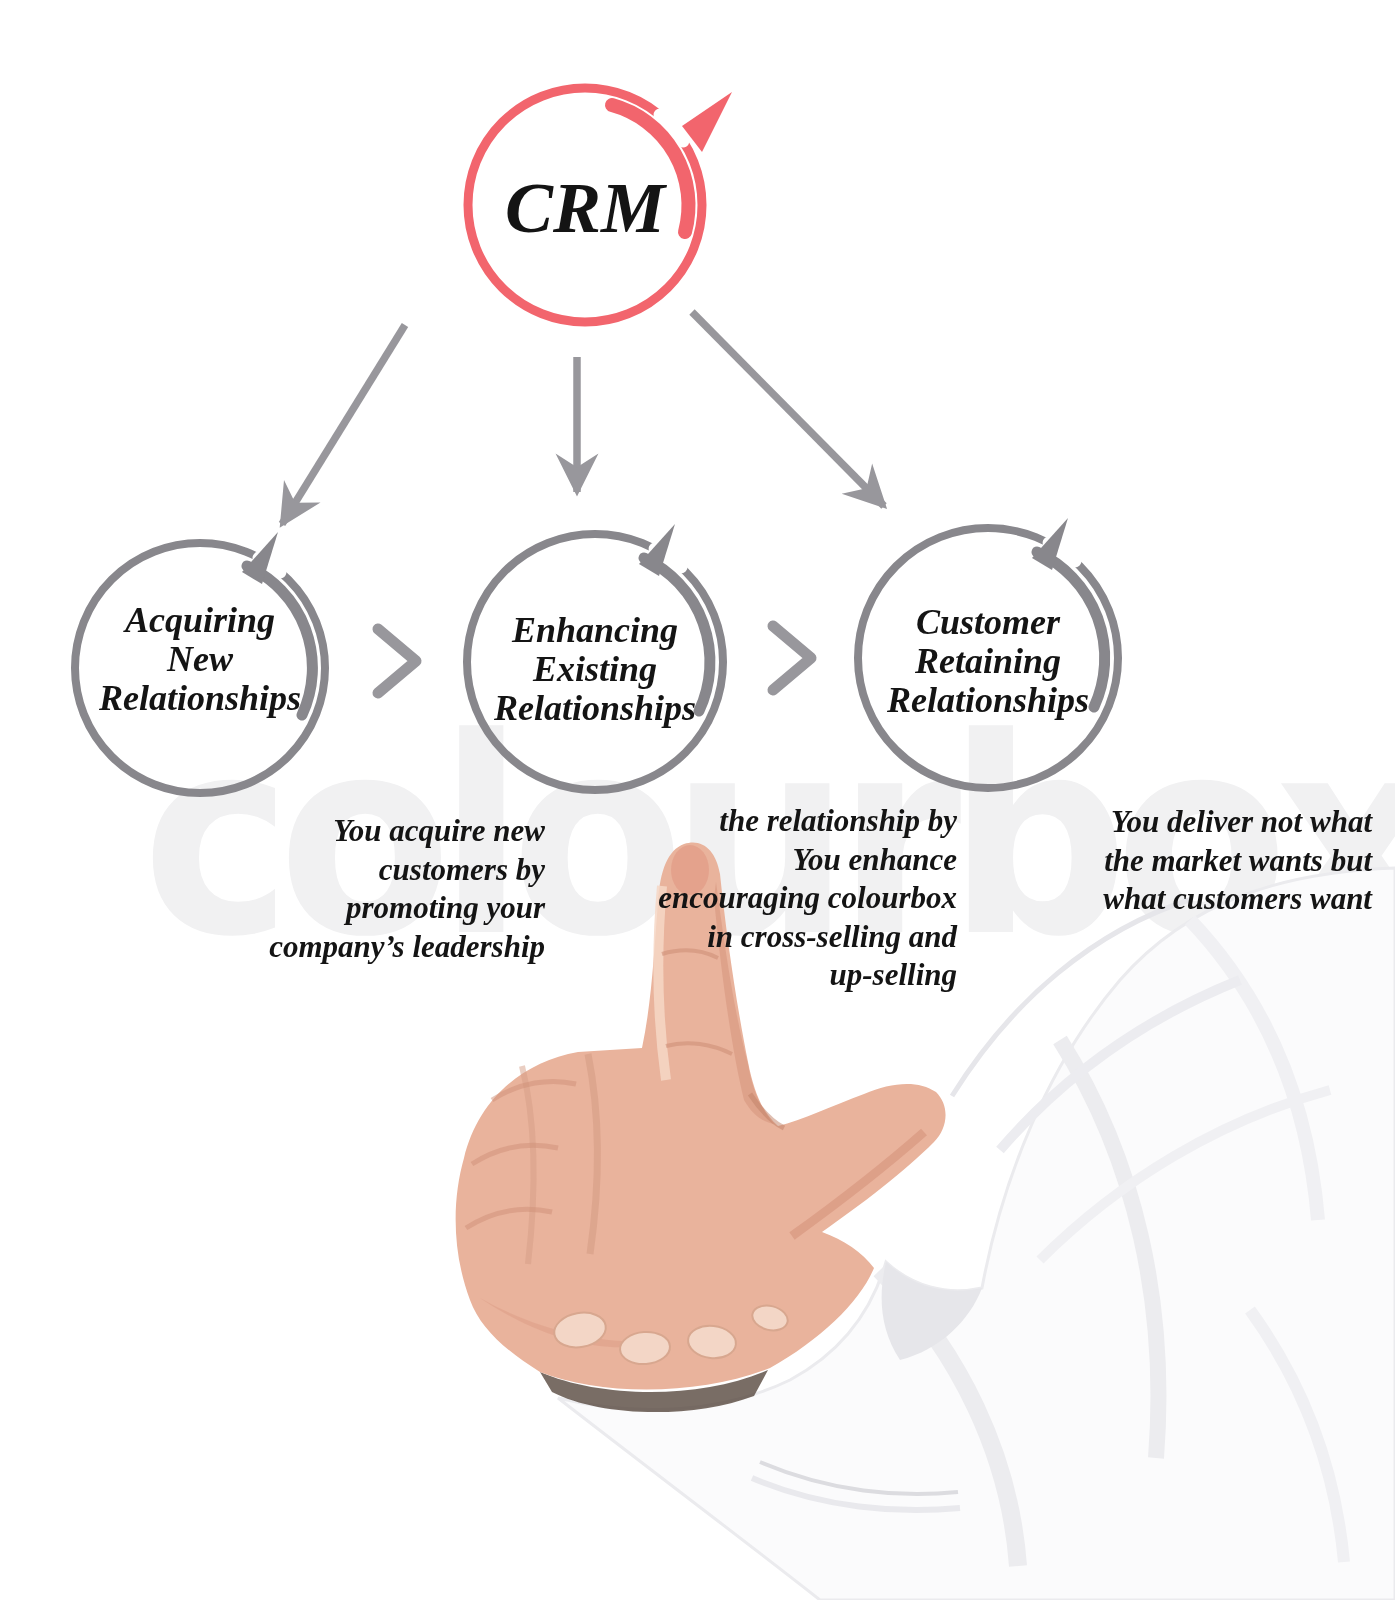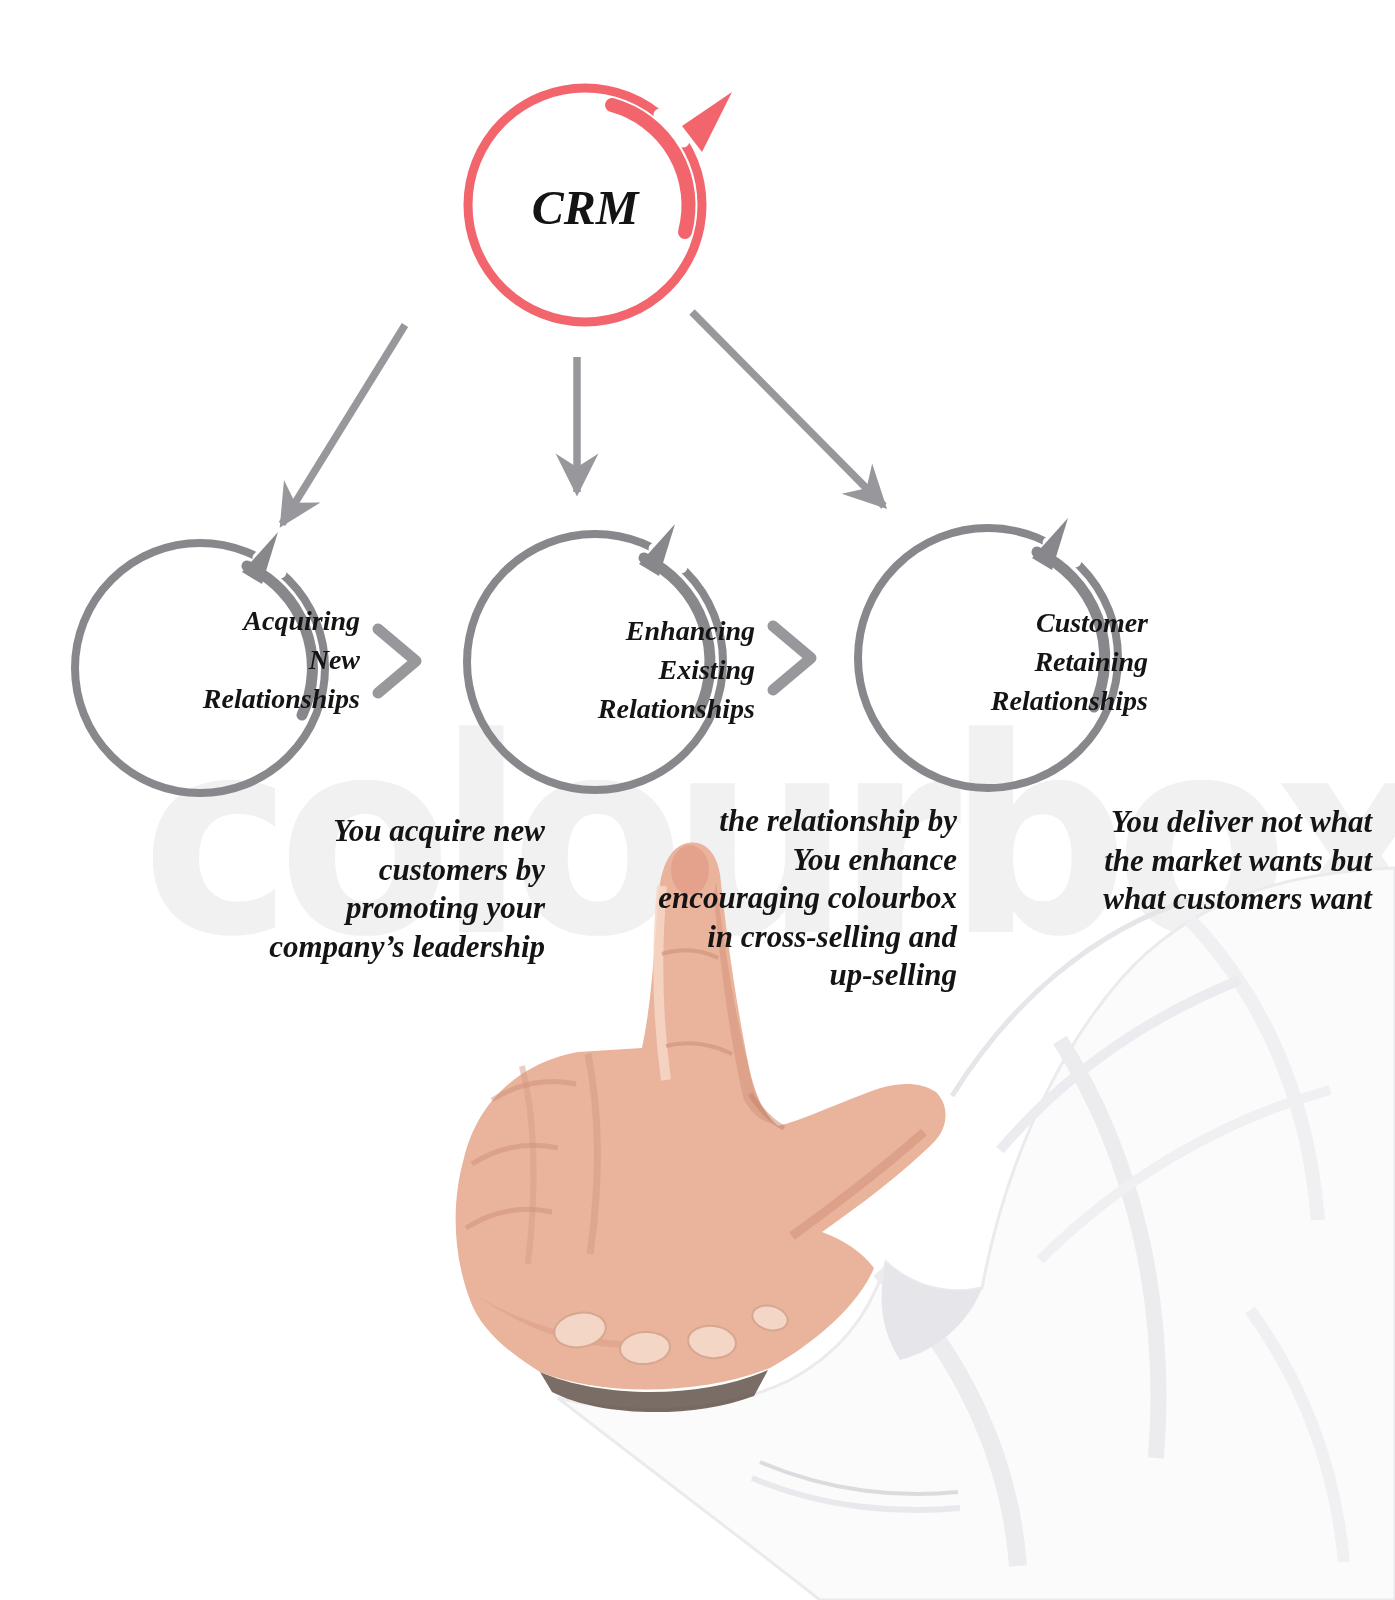--- a/index.html
+++ b/index.html
@@ -10,22 +10,22 @@
     --text-black:#141414; --watermark-gray:#f1f1f2; --skin:#e9b39c; --sleeve-white:#fbfbfc;
   }
   .abs{position:absolute;}
   
   #watermark{left:142px;top:702px;font-family:"DejaVu Sans","Liberation Sans",sans-serif;
     font-weight:bold;font-size:272px;line-height:1;color:var(--watermark-gray);
     letter-spacing:-0.055em;white-space:nowrap;transform:scaleX(0.93);transform-origin:left top;
     user-select:none;}
   
   .dg-text{color:var(--text-black);font-weight:bold;font-style:italic;}
-  #crm-label{left:435px;top:160px;width:300px;text-align:center;font-size:48px;line-height:96px;}
-  .stage-label{width:320px;text-align:right;font-size:28px;line-height:39px;}
+  #crm-label{left:435px;top:160px;width:300px;text-align:center;font-size:72px;line-height:96px;}
+  .stage-label{width:320px;text-align:center;font-size:36px;line-height:39px;}
   #label-0{left:40px;top:601px;}
   #label-1{left:435px;top:611px;}
   #label-2{left:828px;top:603px;}
   .stage-desc{font-size:31px;line-height:38.5px;text-align:right;}
   #desc-0{left:205px;top:812px;width:340px;}
   #desc-1{left:597px;top:802px;width:360px;}
   #desc-2{left:1012px;top:803px;width:360px;font-style:italic;}
   .indent{padding-left:11px;}
   
   svg{position:absolute;left:0;top:0;}

